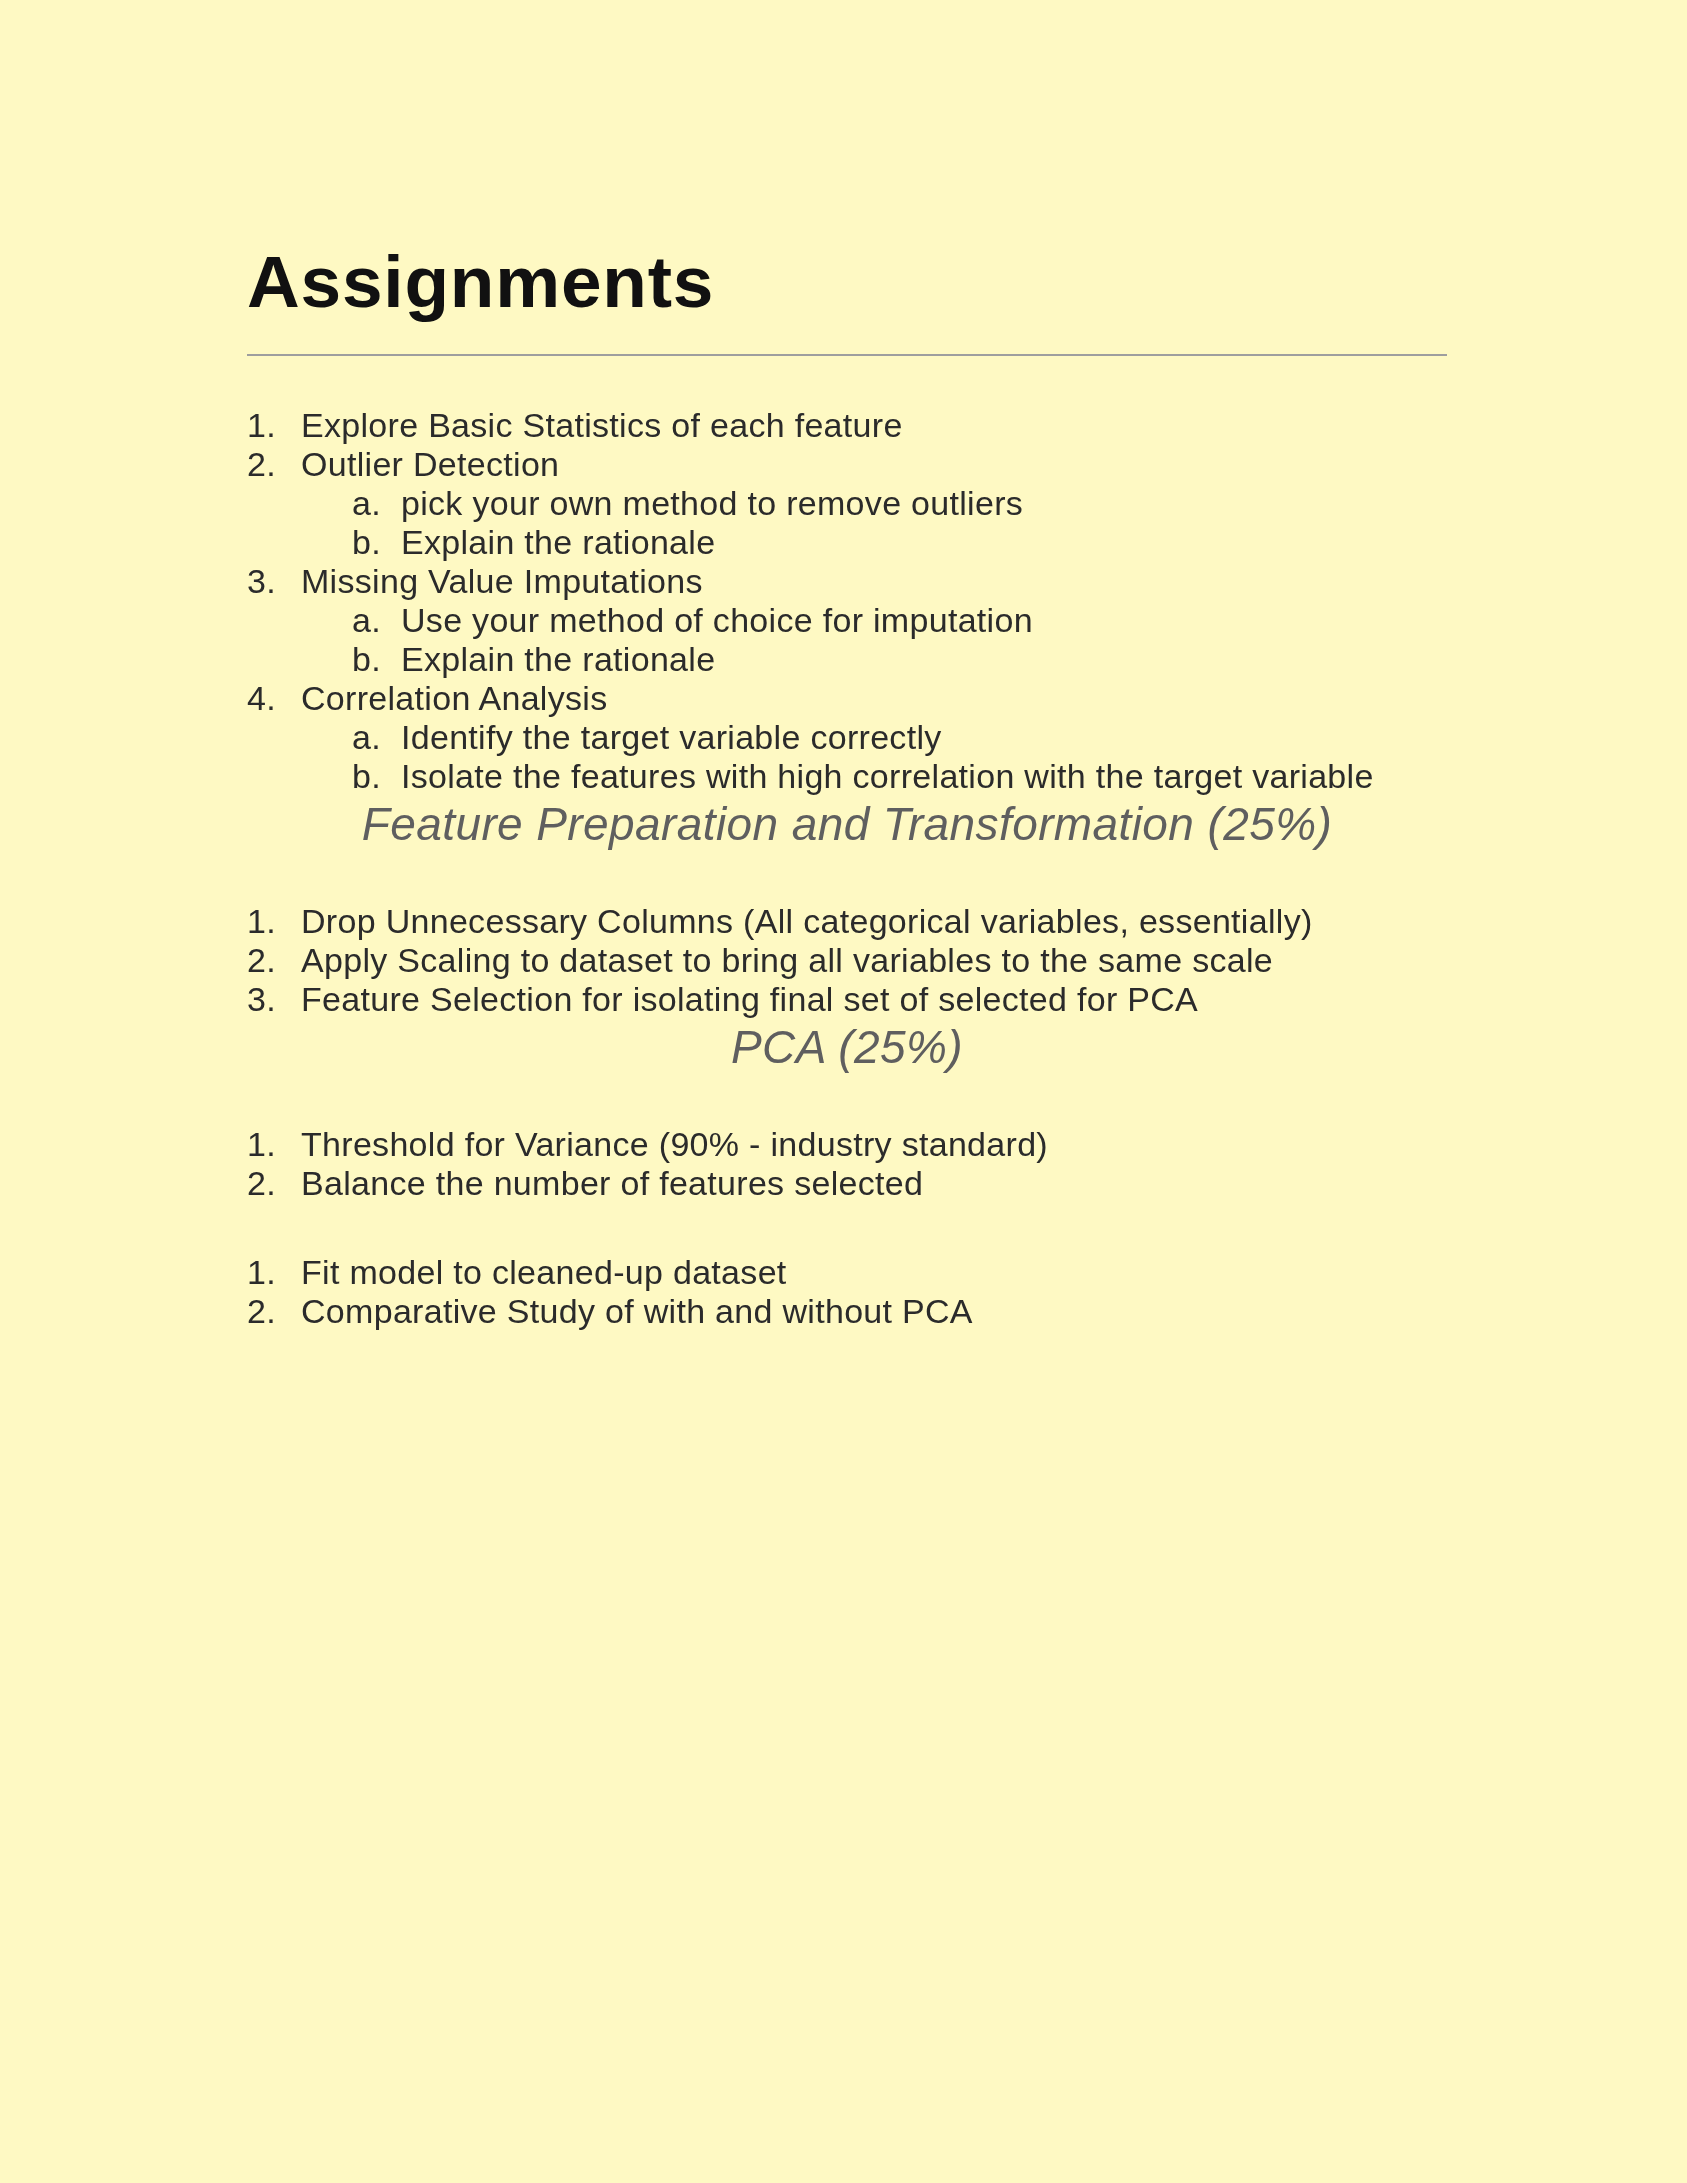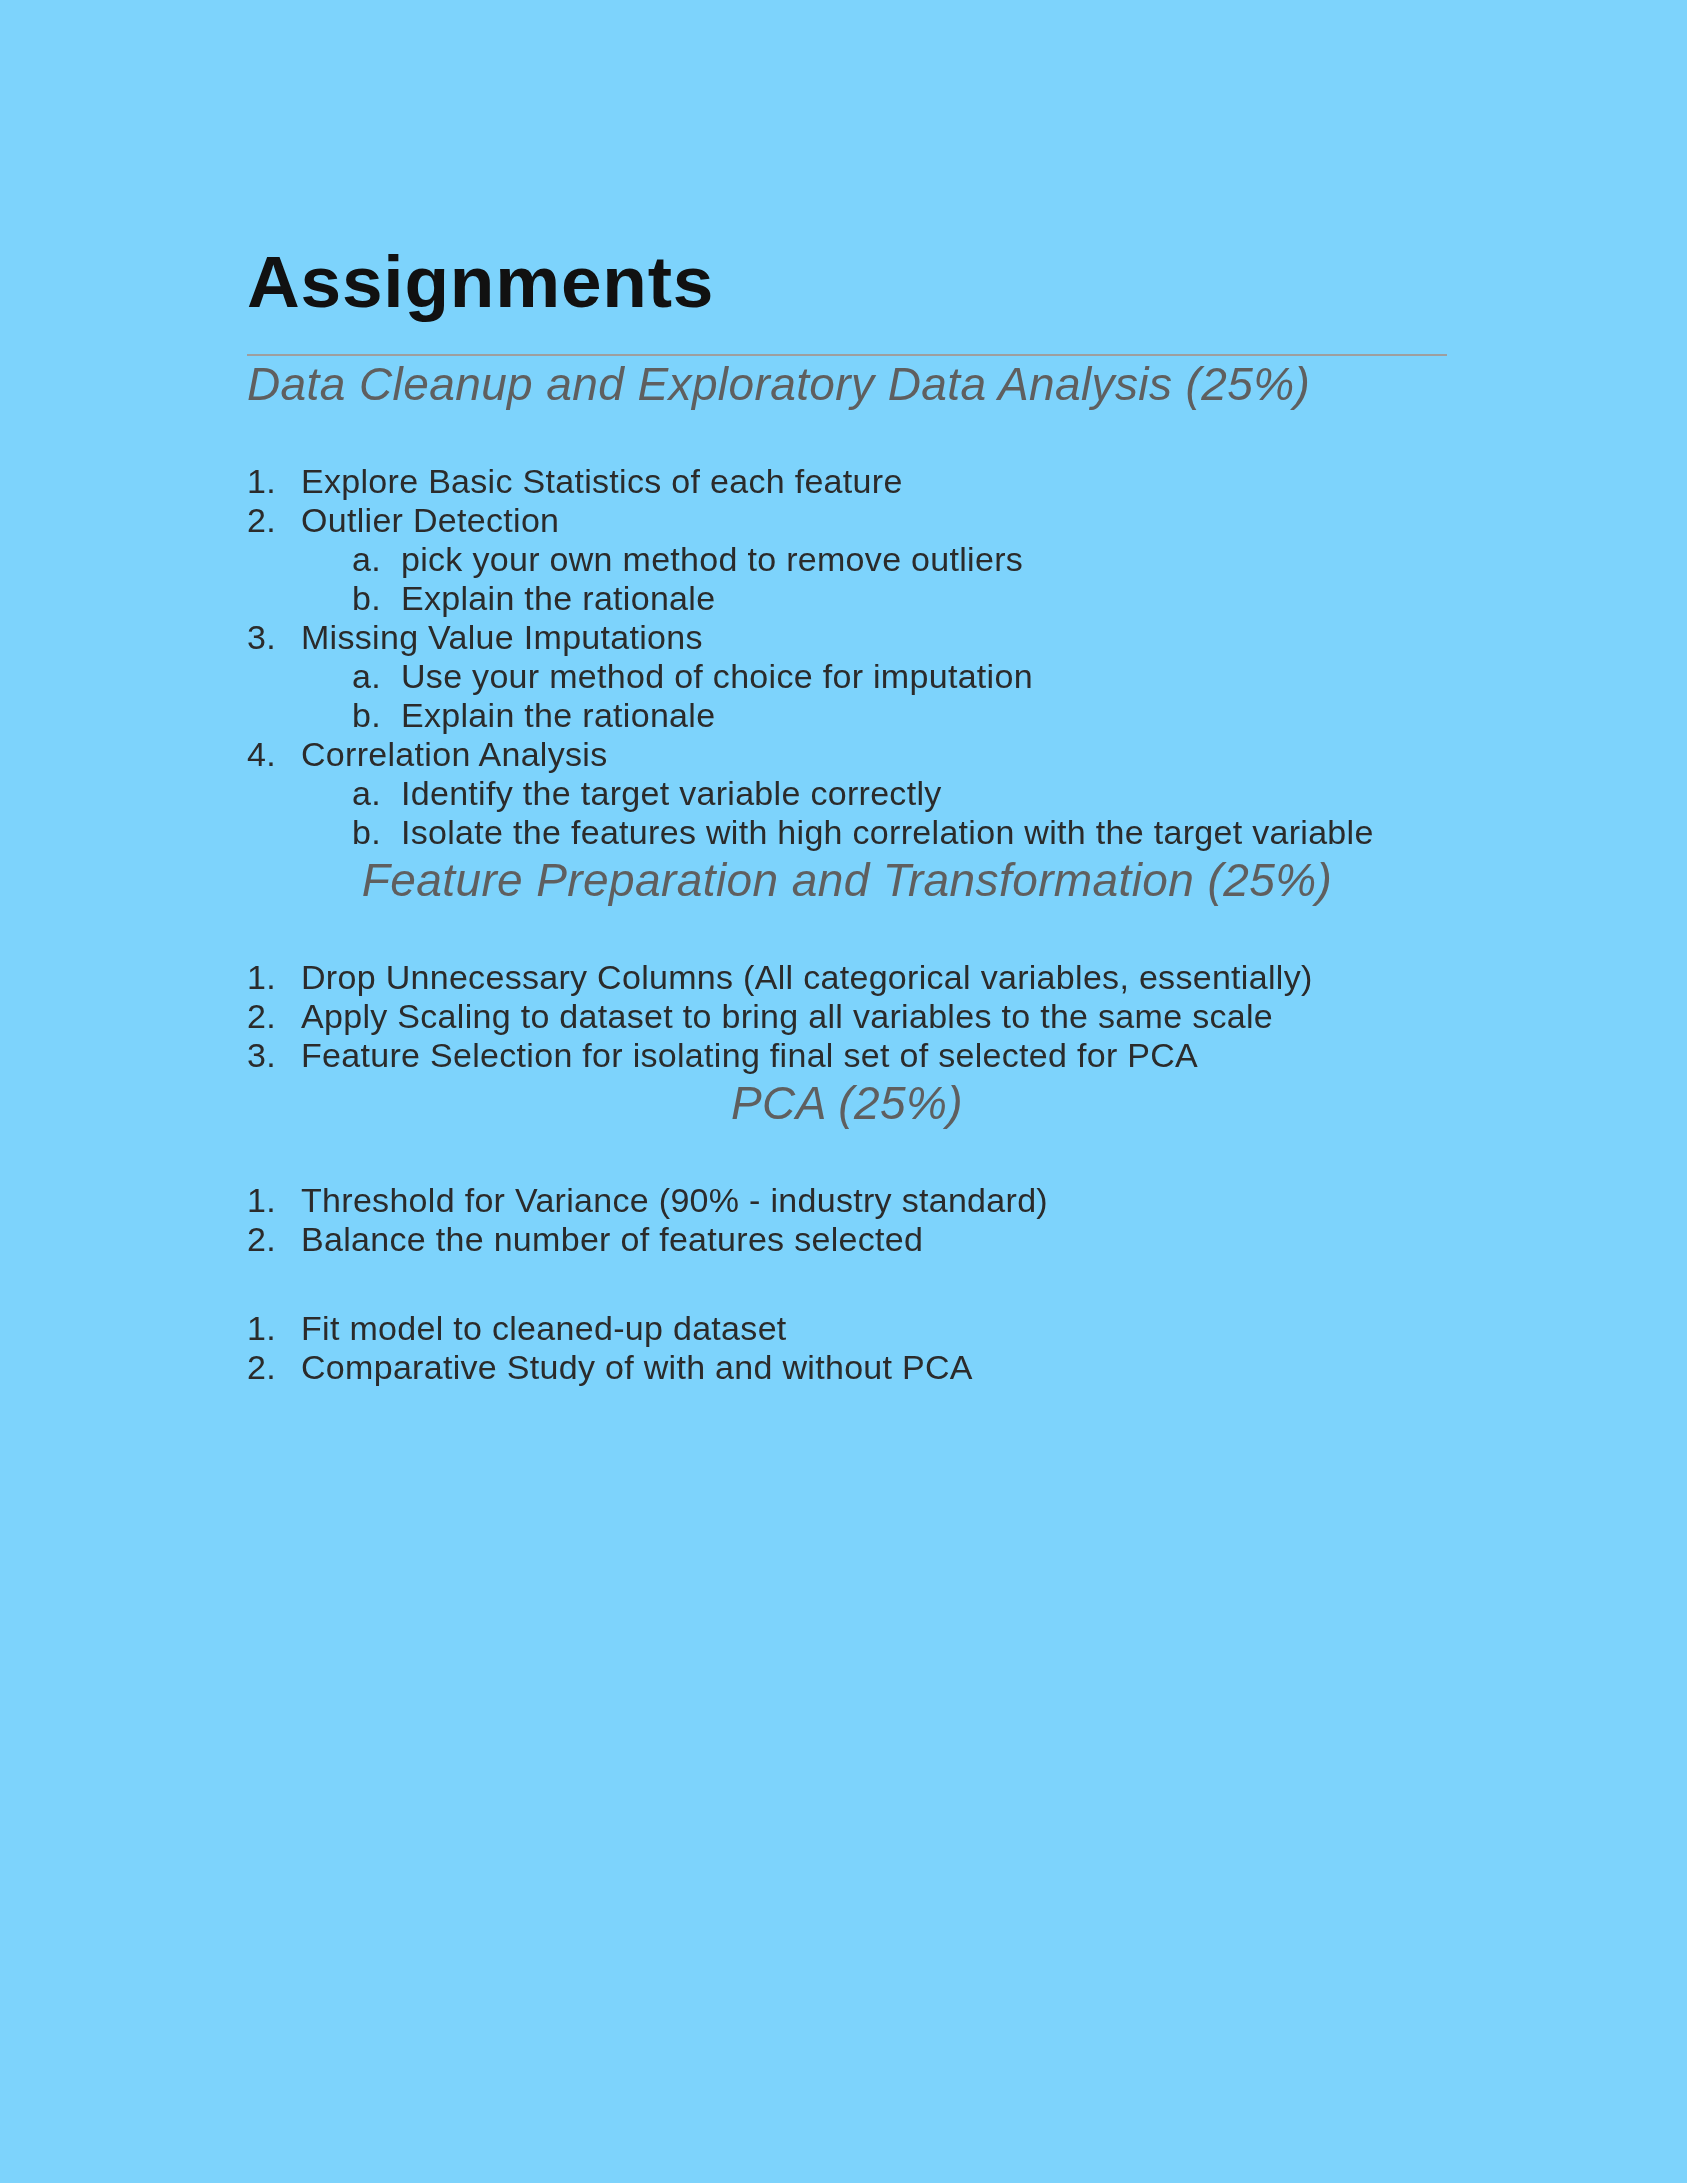--- a/index.html
+++ b/index.html
@@ -4,21 +4,21 @@
 <style>
   html, body {
     margin: 0;
     padding: 0;
     background: #ffffff;
   }
   .page {
     position: relative;
     width: 1687px;
     height: 2183px;
-    background: #7dd3fc;
+    background: #fef9c3;
     overflow: hidden;
     font-family: "Liberation Sans", sans-serif;
   }
   .content {
     position: absolute;
     left: 247px;
     top: 0;
     width: 1200px;
   }
   h1.doc-title {
@@ -73,21 +73,20 @@
 </head>
 <body>
 
 <div class="page">
   <div class="content">
 
     <h1 class="doc-title">Assignments</h1>
     <hr class="title-rule">
 
     <section>
-      <h2 class="sec-heading sec-first">Data Cleanup and Exploratory Data Analysis (25%)</h2>
       <ol class="items">
         <li class="item">
           <span class="marker">1.</span>
           <span class="txt">Explore Basic Statistics of each feature</span>
         </li>
         <li class="item">
           <span class="marker">2.</span>
           <span class="txt">Outlier Detection</span>
         </li>
         <li class="subitem">

